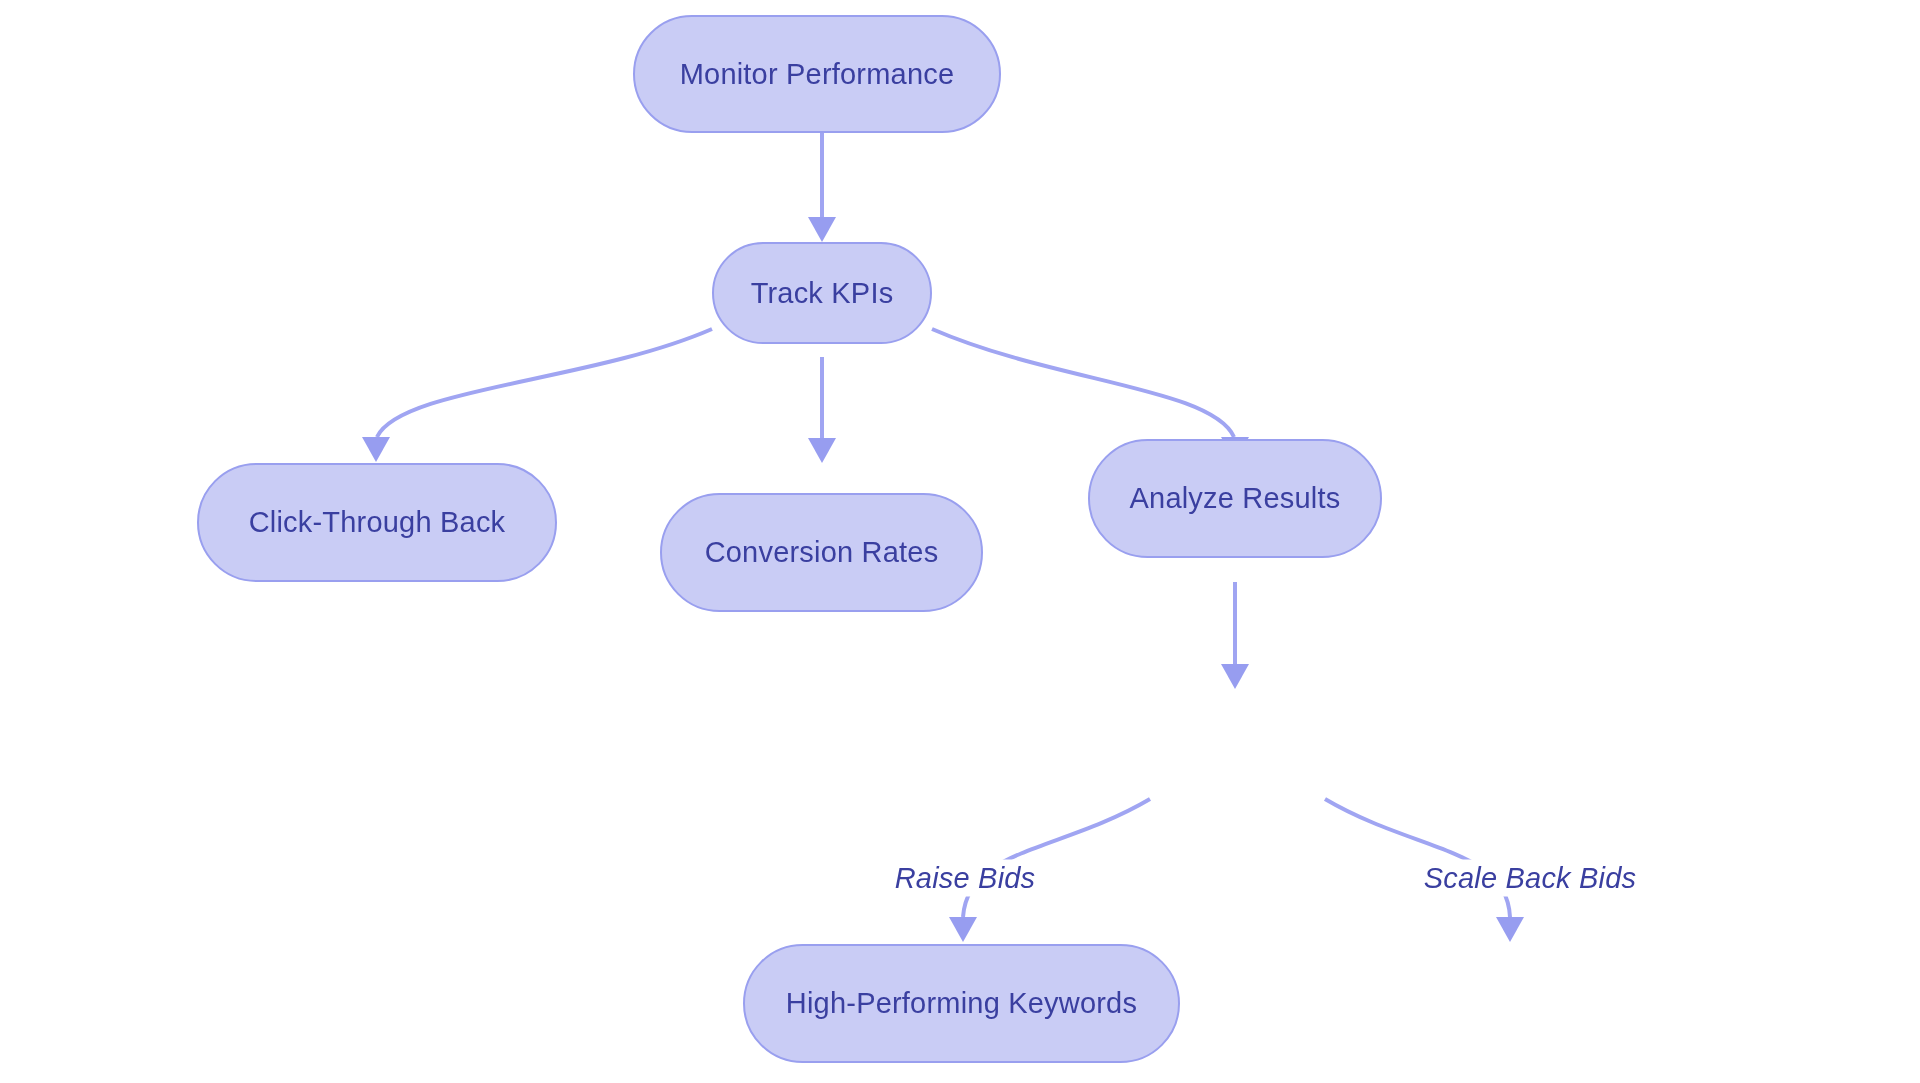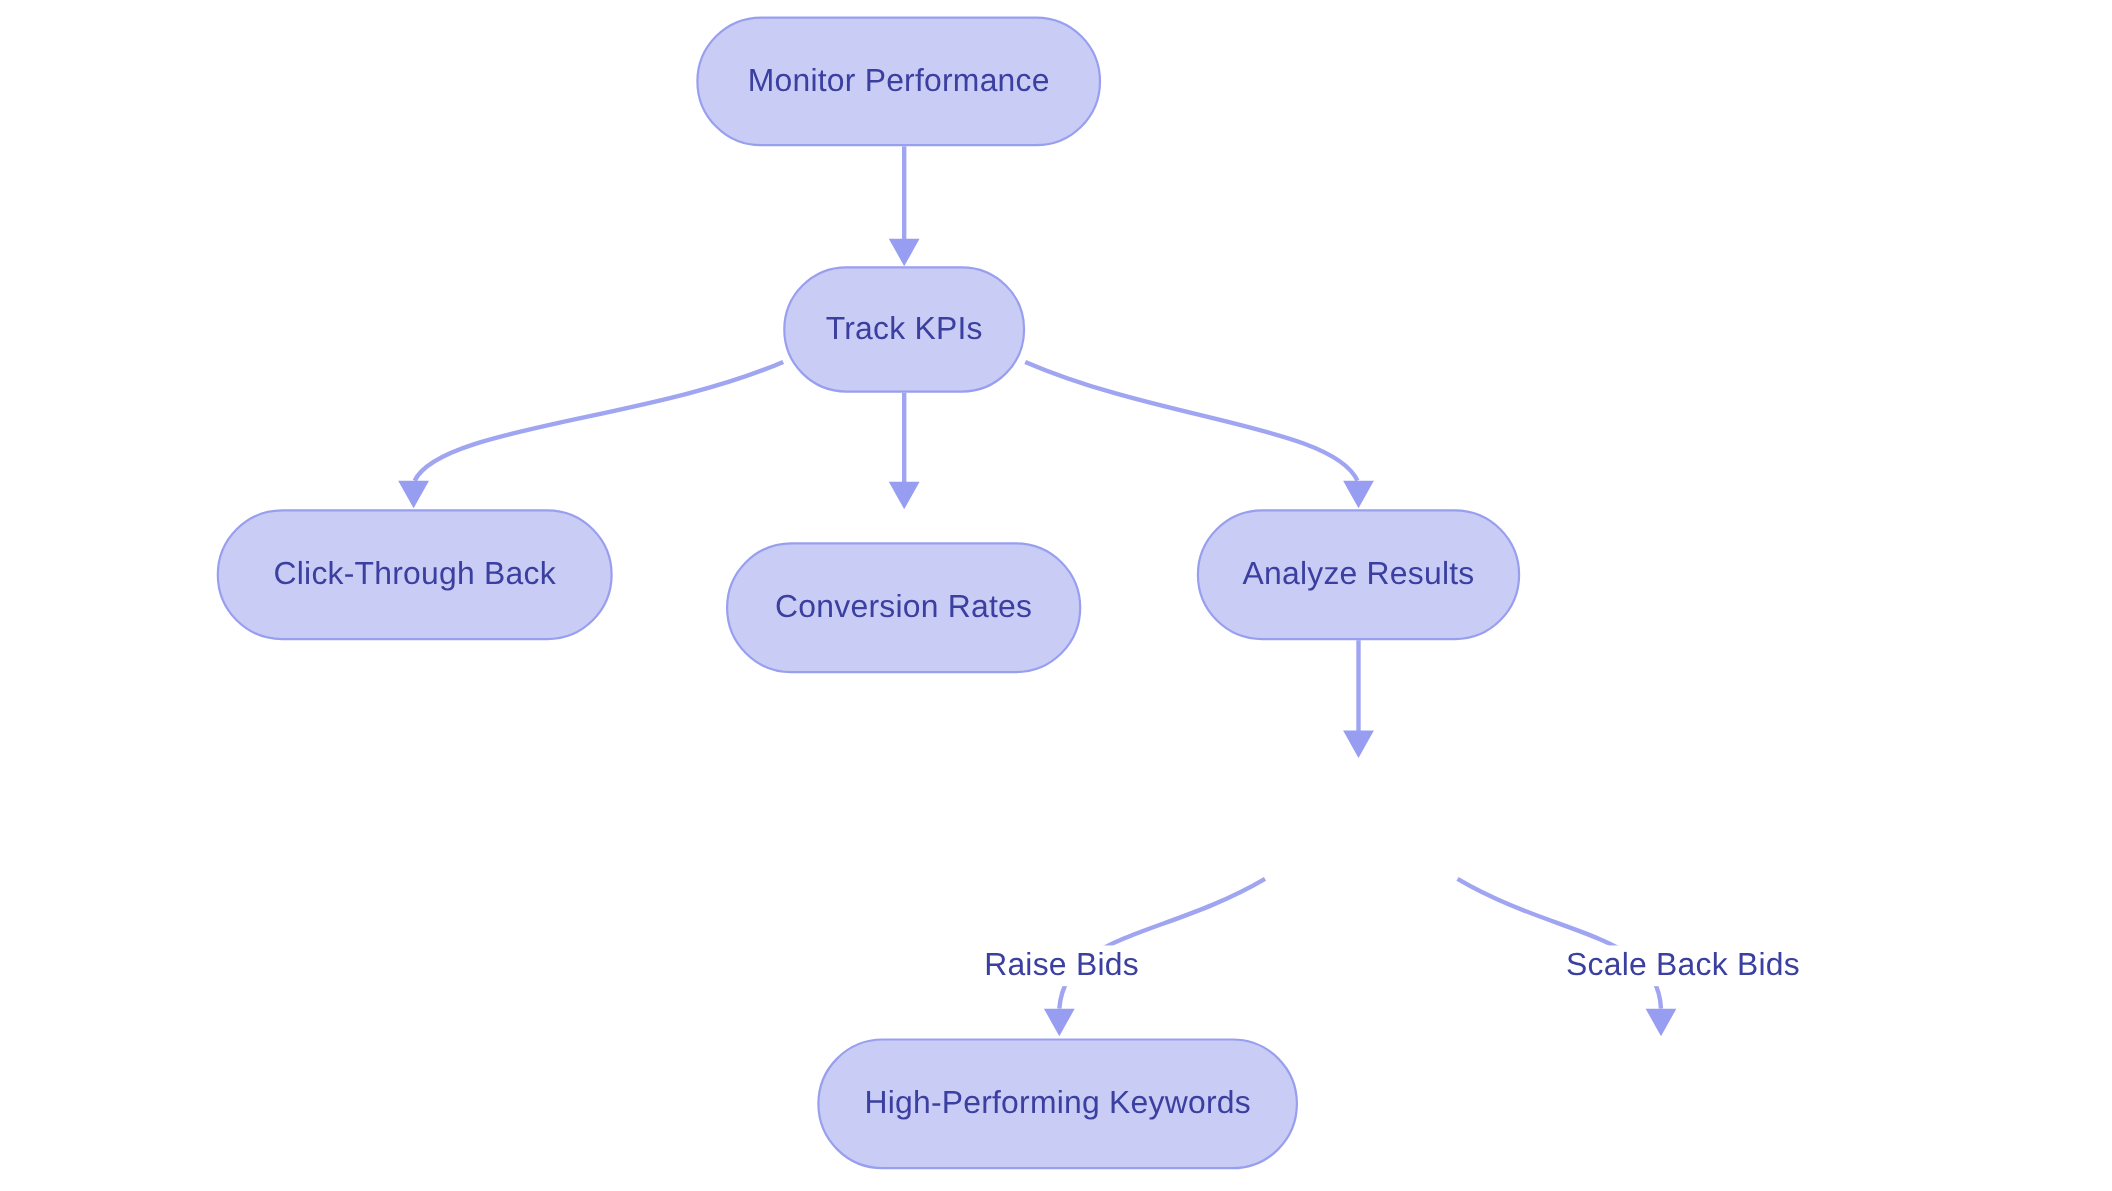--- a/index.html
+++ b/index.html
@@ -38,20 +38,21 @@
   }
   .edge-label {
     position: absolute;
     transform: translate(-50%, -50%);
     background: #ffffff;
     color: #3a3fa0;
     font-size: 29px;
     white-space: nowrap;
     padding: 2px 8px;
     letter-spacing: 0.2px;
+    font-style: italic;
   }
   .edge-path {
     fill: none;
     stroke: #a0a5f2;
     stroke-width: 4;
   }
   .arrowhead {
     fill: #979df0;
     stroke: none;
   }
@@ -82,33 +83,33 @@
     <polygon class="arrowhead" points="963,942 949,917 977,917"></polygon>
 
     <path class="edge-path" d="M 1325 799 C 1415 852 1507 848 1510 917"></path>
     <polygon class="arrowhead" points="1510,942 1496,917 1524,917"></polygon>
   </svg>
 
   <div class="node" style="left:633px; top:15px; width:368px; height:118px;">
     <span>Monitor Performance</span>
   </div>
 
-  <div class="node" style="left:712px; top:242px; width:220px; height:115px;">
+  <div class="node" style="left:712px; top:242px; width:220px; height:102px;">
     <span>Track KPIs</span>
   </div>
 
   <div class="node" style="left:197px; top:463px; width:360px; height:119px;">
     <span>Click-Through Back</span>
   </div>
 
   <div class="node" style="left:660px; top:463px; width:323px; height:119px;margin-top:30px;">
     <span>Conversion Rates</span>
   </div>
 
-  <div class="node" style="left:1088px; top:463px; width:294px; height:119px;align-items:center;">
+  <div class="node" style="left:1088px; top:439px; width:294px; height:119px;align-items:center;">
     <span>Analyze Results</span>
   </div>
 
 
   <div class="node" style="left:743px; top:944px; width:437px; height:119px;align-items:center;">
     <span>High-Performing Keywords</span>
   </div>
 
 
   <div class="edge-label" style="left:965px; top:878px;">Raise Bids</div>

